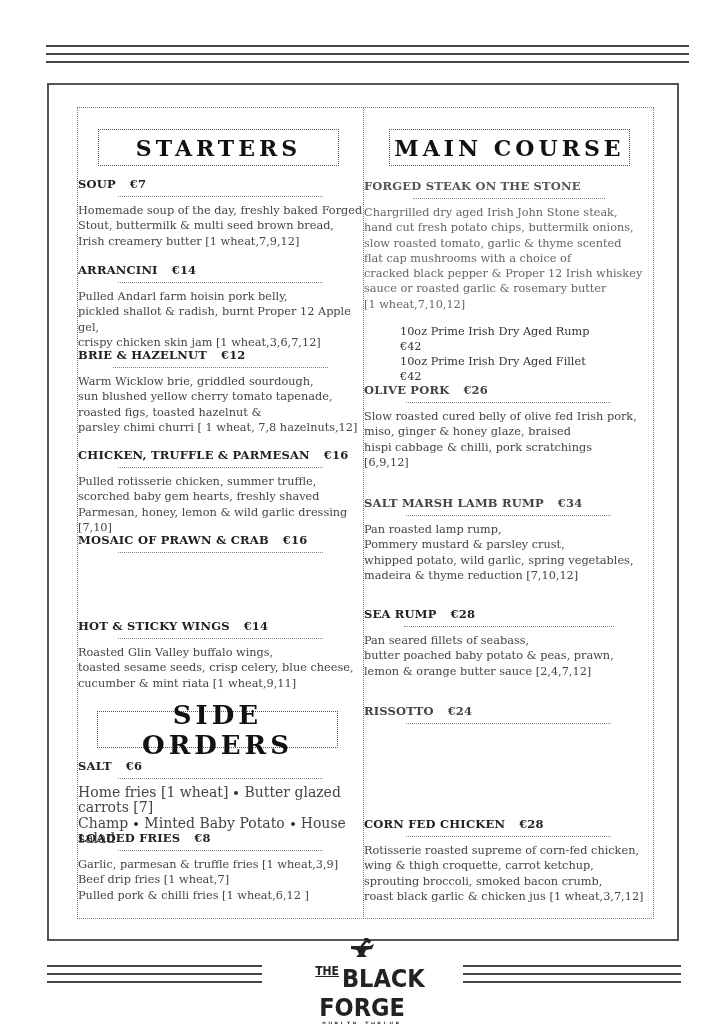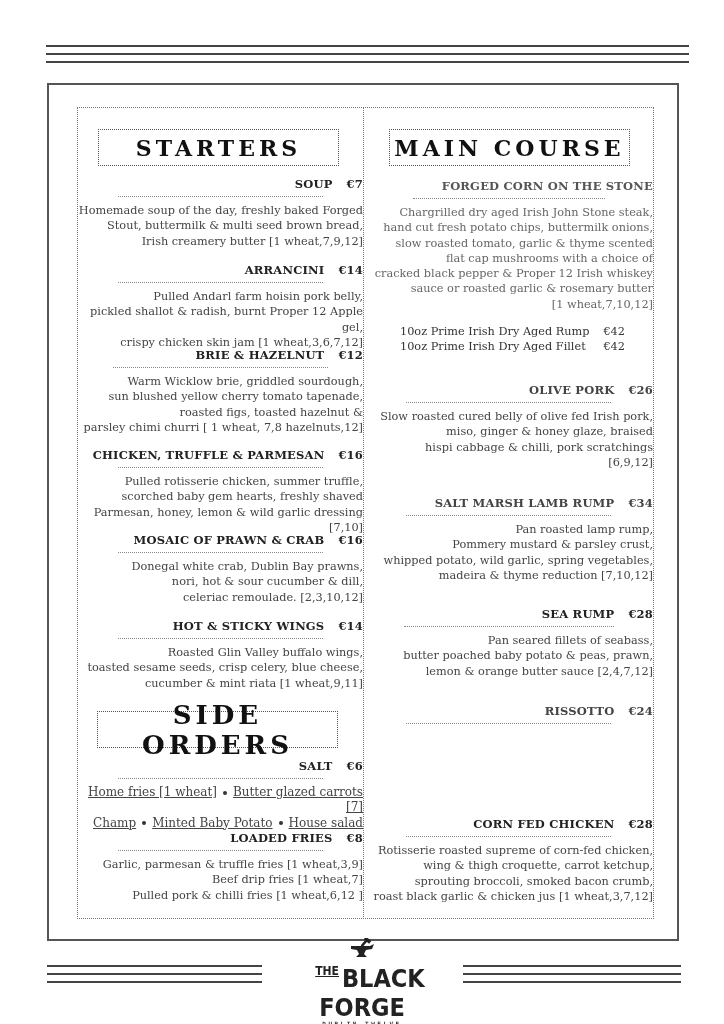--- a/index.html
+++ b/index.html
@@ -5,29 +5,29 @@
   html,body{margin:0;padding:0;background:#fff;}
   body{width:724px;height:1024px;position:relative;overflow:hidden;font-family:"DejaVu Serif","Liberation Serif",serif;color:#333;}
   .hline{position:absolute;height:0;border-top:2px solid #444;}
   .frame{position:absolute;left:47px;top:83px;width:632px;height:858px;border:2px solid #555;box-sizing:border-box;}
   .inner{position:absolute;left:77px;top:107px;width:577px;height:812px;border:1px dotted #777;box-sizing:border-box;}
   .divider{position:absolute;left:363px;top:107px;height:812px;border-left:1px dotted #777;}
   .col{position:absolute;top:107px;text-align:center;}
   .col.left{left:78px;width:285px;}
   .col.right{left:364px;width:289px;}
   .section-title{position:absolute;border:1px dotted #555;box-sizing:border-box;display:flex;align-items:center;justify-content:center;font-family:"DejaVu Serif",serif;font-weight:bold;color:#111;letter-spacing:4px;}
-  .item{position:absolute;left:0;right:0;text-align:right;}
+  .item{position:absolute;left:0;right:0;text-align:left;}
   .item-head{font-family:"DejaVu Serif",serif;font-weight:bold;font-size:11.5px;color:#222;letter-spacing:0.2px;}
   .item-head .price{margin-left:14px;}
   .rule{margin:5px auto 6px auto;border-top:1px dotted #888;height:0;}
   .desc{font-size:11.3px;line-height:15.3px;color:#444;white-space:pre-line;}
   .desc.grey{color:#666;}
   .variants{margin-top:12px;font-size:11.3px;line-height:15px;color:#333;}
-  .variant{display:flex;justify-content:space-between;padding:0 28px 0 36px;}
-  .sides-line{font-size:12px;line-height:15.3px;color:#444;text-decoration:underline;}
+  .variant{display:flex;justify-content:space-between;padding:0 28px 0 36px;flex-direction:column;}
+  .sides-line{font-size:14px;line-height:15.3px;color:#444;}
   .dot{display:inline-block;width:4px;height:4px;background:#333;border-radius:50%;vertical-align:middle;margin:0 6px;}
   .logo{position:absolute;left:270px;top:938px;width:184px;text-align:center;}
   .logo-name{font-family:"DejaVu Sans Condensed","DejaVu Sans",sans-serif;font-weight:bold;font-size:25px;color:#222;letter-spacing:0px;}
   .logo-the{font-size:12px;text-decoration:underline;vertical-align:top;margin-right:3px;margin-left:16px;}
   .logo-sub{font-family:"DejaVu Sans Mono",monospace;font-size:6px;letter-spacing:2.5px;color:#333;margin-top:-2px;font-weight:bold;}
 </style>
 </head>
 <body>
 
 <div class="hline" style="left:46px;top:45px;width:643px;"></div>
@@ -70,23 +70,20 @@
     <div class="item-head"><span>CHICKEN, TRUFFLE &amp; PARMESAN</span><span class="price">€16</span></div>
     <div class="rule" style="width:205px;"></div>
     <div class="desc">Pulled rotisserie chicken, summer truffle,
 scorched baby gem hearts, freshly shaved
 Parmesan, honey, lemon &amp; wild garlic dressing [7,10]</div>
   </div>
 
   <div class="item" style="top:426px;">
     <div class="item-head"><span>MOSAIC OF PRAWN &amp; CRAB</span><span class="price">€16</span></div>
     <div class="rule" style="width:205px;"></div>
-    <div class="desc">Donegal white crab, Dublin Bay prawns,
-nori, hot &amp; sour cucumber &amp; dill,
-celeriac remoulade. [2,3,10,12]</div>
   </div>
 
   <div class="item" style="top:512px;">
     <div class="item-head"><span>HOT &amp; STICKY WINGS</span><span class="price">€14</span></div>
     <div class="rule" style="width:205px;"></div>
     <div class="desc">Roasted Glin Valley buffalo wings,
 toasted sesame seeds, crisp celery, blue cheese,
 cucumber &amp; mint riata [1 wheat,9,11]</div>
   </div>
 
@@ -109,21 +106,21 @@
     <div class="desc">Garlic, parmesan &amp; truffle fries [1 wheat,3,9]
 Beef drip fries  [1 wheat,7]
 Pulled pork &amp; chilli fries [1 wheat,6,12 ]</div>
   </div>
 </div>
 
 <div class="col right">
   <div class="section-title" style="left:25px;top:22px;width:241px;height:37px;font-size:22px;">MAIN COURSE</div>
 
   <div class="item" style="top:72px;">
-    <div class="item-head" style="color:#555;">FORGED CORN ON THE STONE</div>
+    <div class="item-head" style="color:#555;">FORGED STEAK ON THE STONE</div>
     <div class="rule" style="width:192px;"></div>
     <div class="desc grey">Chargrilled dry aged Irish John Stone steak,
 hand cut fresh potato chips, buttermilk onions,
 slow roasted tomato, garlic &amp; thyme scented
 flat cap mushrooms with a choice of
 cracked black pepper &amp; Proper 12 Irish whiskey
 sauce or roasted garlic &amp; rosemary butter
 [1 wheat,7,10,12]</div>
     <div class="variants">
       <div class="variant">

